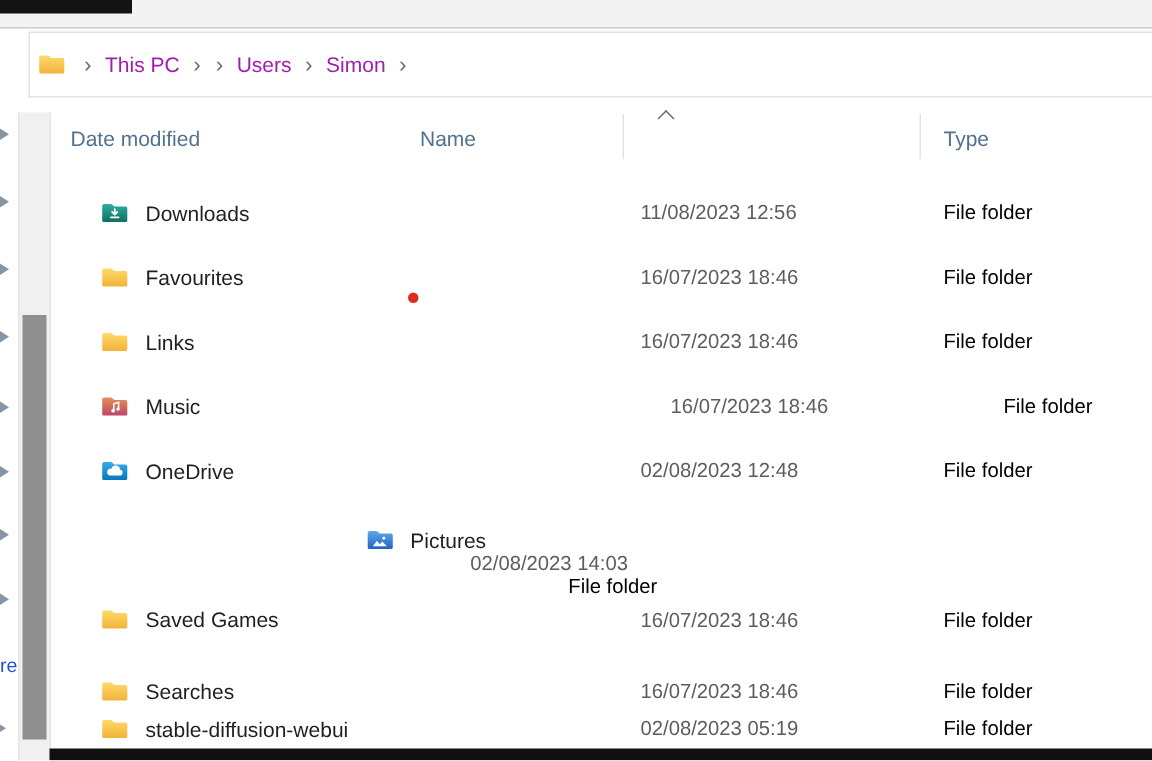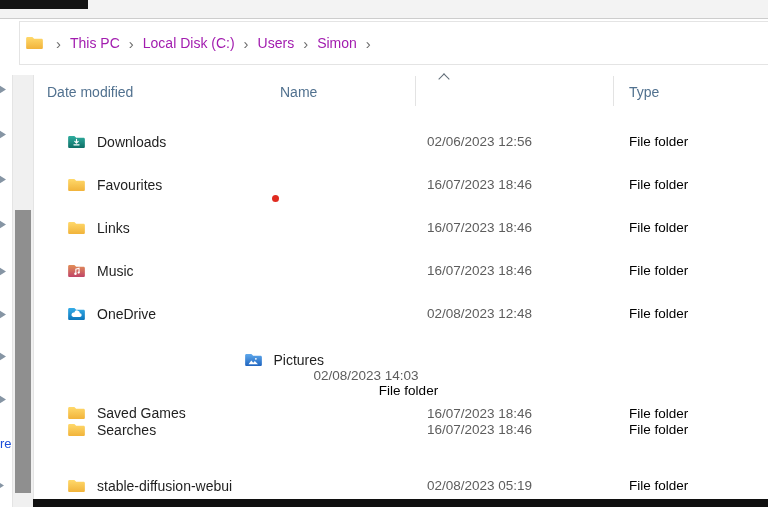--- a/index.html
+++ b/index.html
@@ -67,21 +67,20 @@
               <stop offset="1" stop-color="#f1b33a"></stop>
             </linearGradient>
           </defs>
           <path d="M1.2 3C1.2 2.2 1.8 1.6 2.6 1.6L7 1.6C7.4 1.6 7.8 1.75 8.1 2.05L9.6 3.5L17.4 3.5C18.2 3.5 18.8 4.1 18.8 4.9L18.8 13C18.8 13.8 18.2 14.4 17.4 14.4L2.6 14.4C1.8 14.4 1.2 13.8 1.2 13Z" fill="url(#gbc)"></path>
         </svg>
       </span>
     <span id="bc-items" style="display:flex;align-items:center;">
         <span class="crumb-sep">›</span>
         <span class="crumb">This PC</span>
         <span class="crumb-sep">›</span>
-        <span class="crumb">Local Disk (C:)</span>
         <span class="crumb-sep">›</span>
         <span class="crumb">Users</span>
         <span class="crumb-sep">›</span>
         <span class="crumb">Simon</span>
         <span class="crumb-sep">›</span>
       </span>
   </div>
 
   <div id="navpane">
       <span class="navchev" style="top: 84px;"></span>
@@ -125,21 +124,21 @@
                     <stop offset="0" stop-color="#2fae9f"></stop>
                     <stop offset="1" stop-color="#0e6e66"></stop>
                   </linearGradient>
                 </defs>
                 <path d="M1.2 3C1.2 2.2 1.8 1.6 2.6 1.6L7 1.6C7.4 1.6 7.8 1.75 8.1 2.05L9.6 3.5L17.4 3.5C18.2 3.5 18.8 4.1 18.8 4.9L18.8 13C18.8 13.8 18.2 14.4 17.4 14.4L2.6 14.4C1.8 14.4 1.2 13.8 1.2 13Z" fill="url(#g0)"></path>
                 <path d="M10 5.3v3.6M8.2 7.3L10 9.1l1.8-1.8M7.3 11h5.4" stroke="#fff" stroke-width="1.25" fill="none" stroke-linecap="round" stroke-linejoin="round"></path>
               </svg>
             </span>
             <span>Downloads</span>
           </span>
-          <span class="cell date">02/06/2023 12:56</span>
+          <span class="cell date">11/08/2023 12:56</span>
           <span class="cell type">File folder</span>
         </div>
         <div class="row" style="top: 43px;">
           <span class="cell name">
             <span class="ficon">
               <svg width="19" height="16" viewBox="0 0 20 16">
                 <defs>
                   <linearGradient id="g1" x1="0" y1="0" x2="0" y2="1">
                     <stop offset="0" stop-color="#ffd96b"></stop>
                     <stop offset="1" stop-color="#f1b33a"></stop>
@@ -164,21 +163,21 @@
                   </linearGradient>
                 </defs>
                 <path d="M1.2 3C1.2 2.2 1.8 1.6 2.6 1.6L7 1.6C7.4 1.6 7.8 1.75 8.1 2.05L9.6 3.5L17.4 3.5C18.2 3.5 18.8 4.1 18.8 4.9L18.8 13C18.8 13.8 18.2 14.4 17.4 14.4L2.6 14.4C1.8 14.4 1.2 13.8 1.2 13Z" fill="url(#g2)"></path>
               </svg>
             </span>
             <span>Links</span>
           </span>
           <span class="cell date">16/07/2023 18:46</span>
           <span class="cell type">File folder</span>
         </div>
-        <div class="row" style="top: 129px;">
+        <div class="row" style="top: 129px; gap: 20px;">
           <span class="cell name">
             <span class="ficon">
               <svg width="19" height="16" viewBox="0 0 20 16">
                 <defs>
                   <linearGradient id="g3" x1="0" y1="0" x2="0" y2="1">
                     <stop offset="0" stop-color="#e28f57"></stop>
                     <stop offset="1" stop-color="#c04468"></stop>
                   </linearGradient>
                 </defs>
                 <path d="M1.2 3C1.2 2.2 1.8 1.6 2.6 1.6L7 1.6C7.4 1.6 7.8 1.75 8.1 2.05L9.6 3.5L17.4 3.5C18.2 3.5 18.8 4.1 18.8 4.9L18.8 13C18.8 13.8 18.2 14.4 17.4 14.4L2.6 14.4C1.8 14.4 1.2 13.8 1.2 13Z" fill="url(#g3)"></path>
@@ -242,21 +241,21 @@
                   </linearGradient>
                 </defs>
                 <path d="M1.2 3C1.2 2.2 1.8 1.6 2.6 1.6L7 1.6C7.4 1.6 7.8 1.75 8.1 2.05L9.6 3.5L17.4 3.5C18.2 3.5 18.8 4.1 18.8 4.9L18.8 13C18.8 13.8 18.2 14.4 17.4 14.4L2.6 14.4C1.8 14.4 1.2 13.8 1.2 13Z" fill="url(#g6)"></path>
               </svg>
             </span>
             <span>Saved Games</span>
           </span>
           <span class="cell date">16/07/2023 18:46</span>
           <span class="cell type">File folder</span>
         </div>
-        <div class="row" style="top: 288px;">
+        <div class="row" style="top: 319px;">
           <span class="cell name">
             <span class="ficon">
               <svg width="19" height="16" viewBox="0 0 20 16">
                 <defs>
                   <linearGradient id="g7" x1="0" y1="0" x2="0" y2="1">
                     <stop offset="0" stop-color="#ffd96b"></stop>
                     <stop offset="1" stop-color="#f1b33a"></stop>
                   </linearGradient>
                 </defs>
                 <path d="M1.2 3C1.2 2.2 1.8 1.6 2.6 1.6L7 1.6C7.4 1.6 7.8 1.75 8.1 2.05L9.6 3.5L17.4 3.5C18.2 3.5 18.8 4.1 18.8 4.9L18.8 13C18.8 13.8 18.2 14.4 17.4 14.4L2.6 14.4C1.8 14.4 1.2 13.8 1.2 13Z" fill="url(#g7)"></path>

